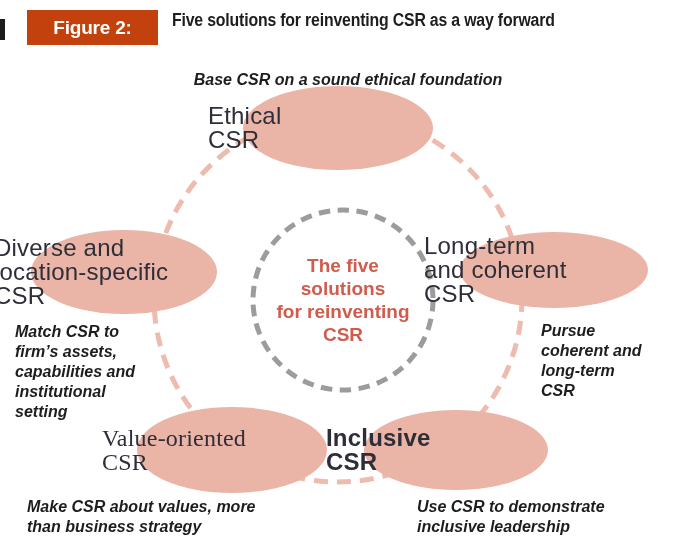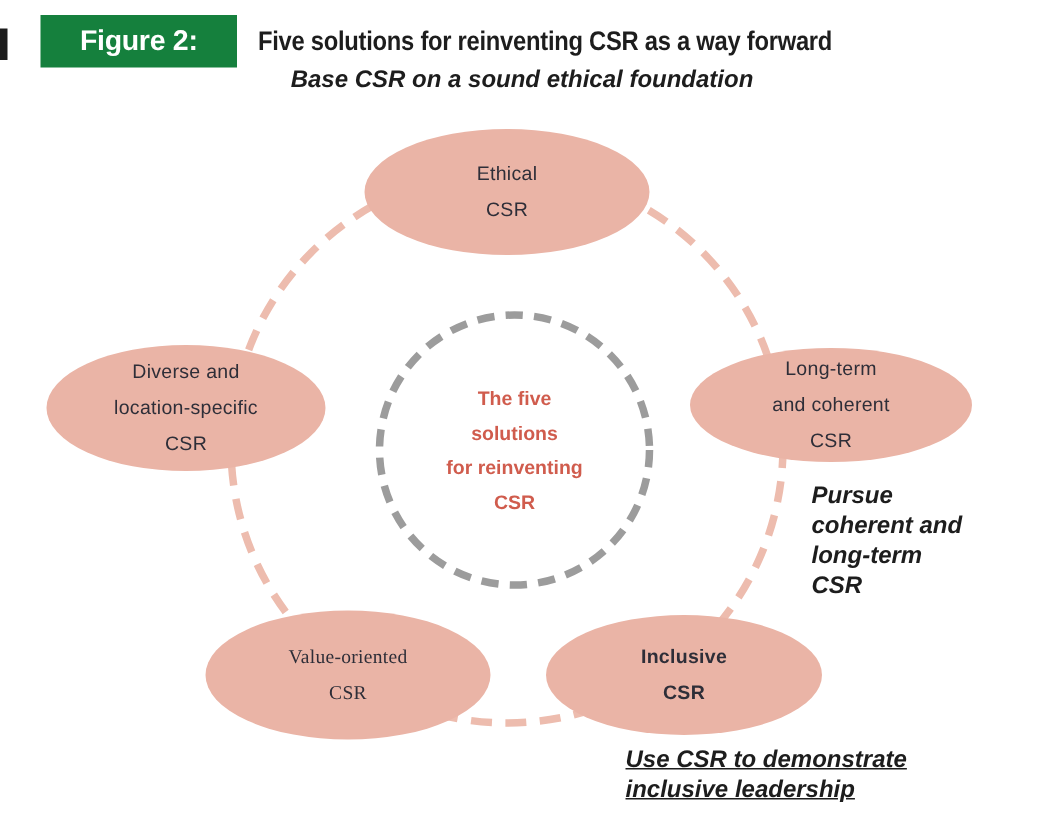--- a/index.html
+++ b/index.html
@@ -12,78 +12,78 @@
   .stage { position: relative; width: 696px; height: 549px; }
 
   
   .edge-artifact {
     position: absolute; left: 0; top: 19px;
     width: 5px; height: 21px; background: #1c1c1c;
   }
   .fig-tag {
     position: absolute; left: 27px; top: 10px;
     height: 35px; min-width: 131px; box-sizing: border-box;
-    background: #15803d; color: #ffffff;
+    background: #c2410c; color: #ffffff;
     display: flex; align-items: center; justify-content: center;
     padding: 0 10px;
     font-weight: bold; font-size: 19px; letter-spacing: -0.2px;
   }
   .fig-title-wrap {
     position: absolute; left: 172px; top: 10px; height: 35px;
-    display: flex; align-items: center;
+    display: flex; 
   }
   .fig-title {
     font-weight: bold; font-size: 18px; color: #1d1d1d;
     letter-spacing: -0.2px;
     transform: scaleX(0.88); transform-origin: left center;
     white-space: nowrap;
   }
 
   .diagram-svg { position: absolute; left: 0; top: 0; }
 
   
   .node-label {
     position: absolute;
     width: 260px;
     transform: translate(-50%, -50%);
-    text-align: center;
+    text-align: left;
     white-space: pre-line;
-    font-size: 13px; line-height: 24px; font-weight: 500;
+    font-size: 24px; line-height: 24px; font-weight: 500;
     letter-spacing: 0.2px;
     color: #2e2e38;
   }
   .pos-ethical   { left: 338px; top: 128px; }
   .pos-diverse   { left: 124px; top: 272px; }
   .pos-longterm  { left: 554px; top: 270px; }
   .pos-value     { left: 232px; top: 450px; font-family: Liberation Serif, serif; }
   .pos-inclusive { left: 456px; top: 450px; font-weight: bold; }
 
   .center-label {
     position: absolute; left: 343px; top: 300px;
     width: 220px;
     transform: translate(-50%, -50%);
     text-align: center;
     white-space: pre-line;
-    font-weight: bold; font-size: 13px; line-height: 23px;
+    font-weight: bold; font-size: 19px; line-height: 23px;
     color: #d05c4d;
   }
 
   
   .ann {
     position: absolute;
     font-weight: bold; font-style: italic;
     font-size: 16px; line-height: 20px;
     color: #1d1d1d;
     white-space: pre-line;
   }
-  .ann-ethical   { left: 348px; top: 44px;  transform: translateX(-50%); white-space: nowrap; }
+  .ann-ethical   { left: 348px; top: 70px;  transform: translateX(-50%); white-space: nowrap; }
   .ann-diverse   { left: 15px;  top: 322px; width: 170px; }
   .ann-longterm  { left: 541px; top: 321px; width: 160px; }
   .ann-value     { left: 27px;  top: 497px; width: 260px; }
-  .ann-inclusive { left: 417px; top: 497px; width: 260px; text-decoration: underline; }
+  .ann-inclusive { left: 417px; top: 497px; width: 260px; }
 </style>
 </head>
 <body>
 
 <div class="stage">
 
   <div class="edge-artifact"></div>
 
   <div class="fig-tag">
     <span>Figure 2:</span>
@@ -117,20 +117,27 @@
 CSR</div>
   <div class="node-label pos-inclusive">Inclusive
 CSR</div>
 
   <div class="center-label">The five
 solutions
 for reinventing
 CSR</div>
 
   <div class="ann ann-ethical">Base CSR on a sound ethical foundation</div>
+  <div class="ann ann-diverse">Match CSR to
+firm’s assets,
+capabilities and
+institutional
+setting</div>
   <div class="ann ann-longterm">Pursue
 coherent and
 long-term
 CSR</div>
+  <div class="ann ann-value">Make CSR about values, more
+than business strategy</div>
   <div class="ann ann-inclusive">Use CSR to demonstrate
 inclusive leadership</div>
 
 </div>
 
 </body></html>

